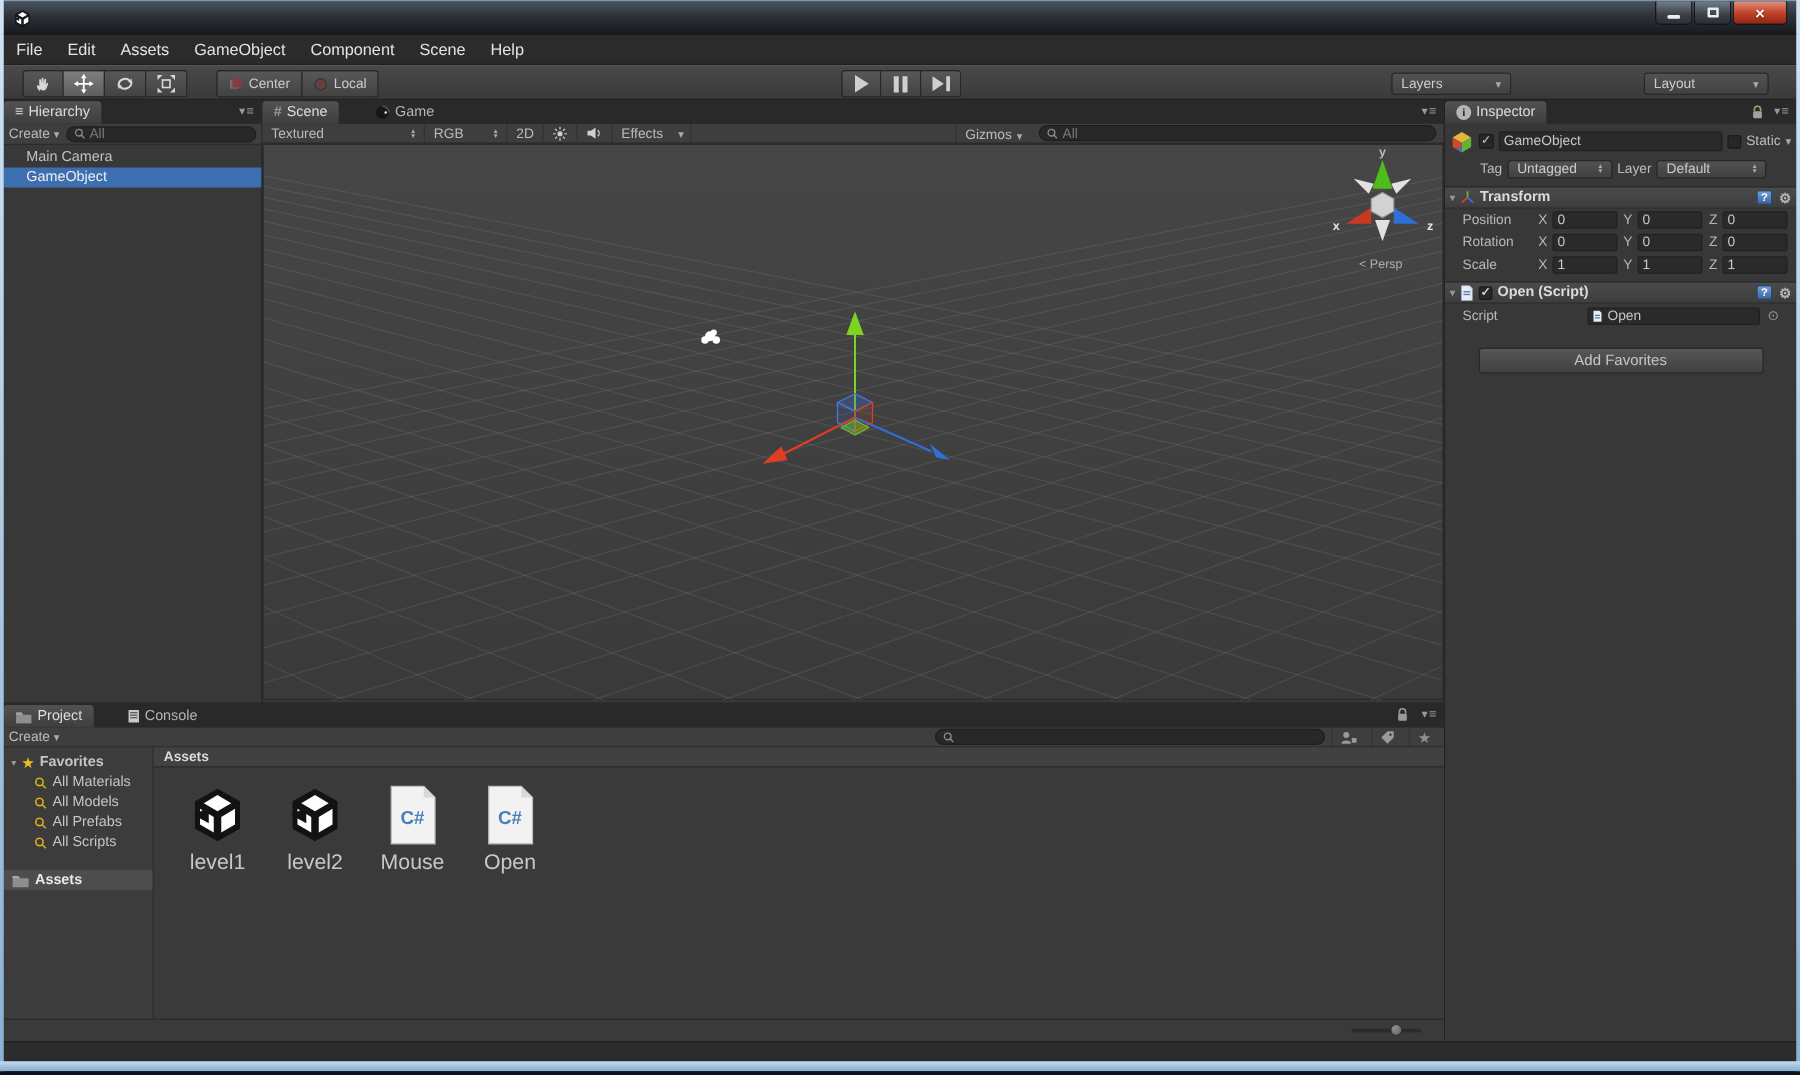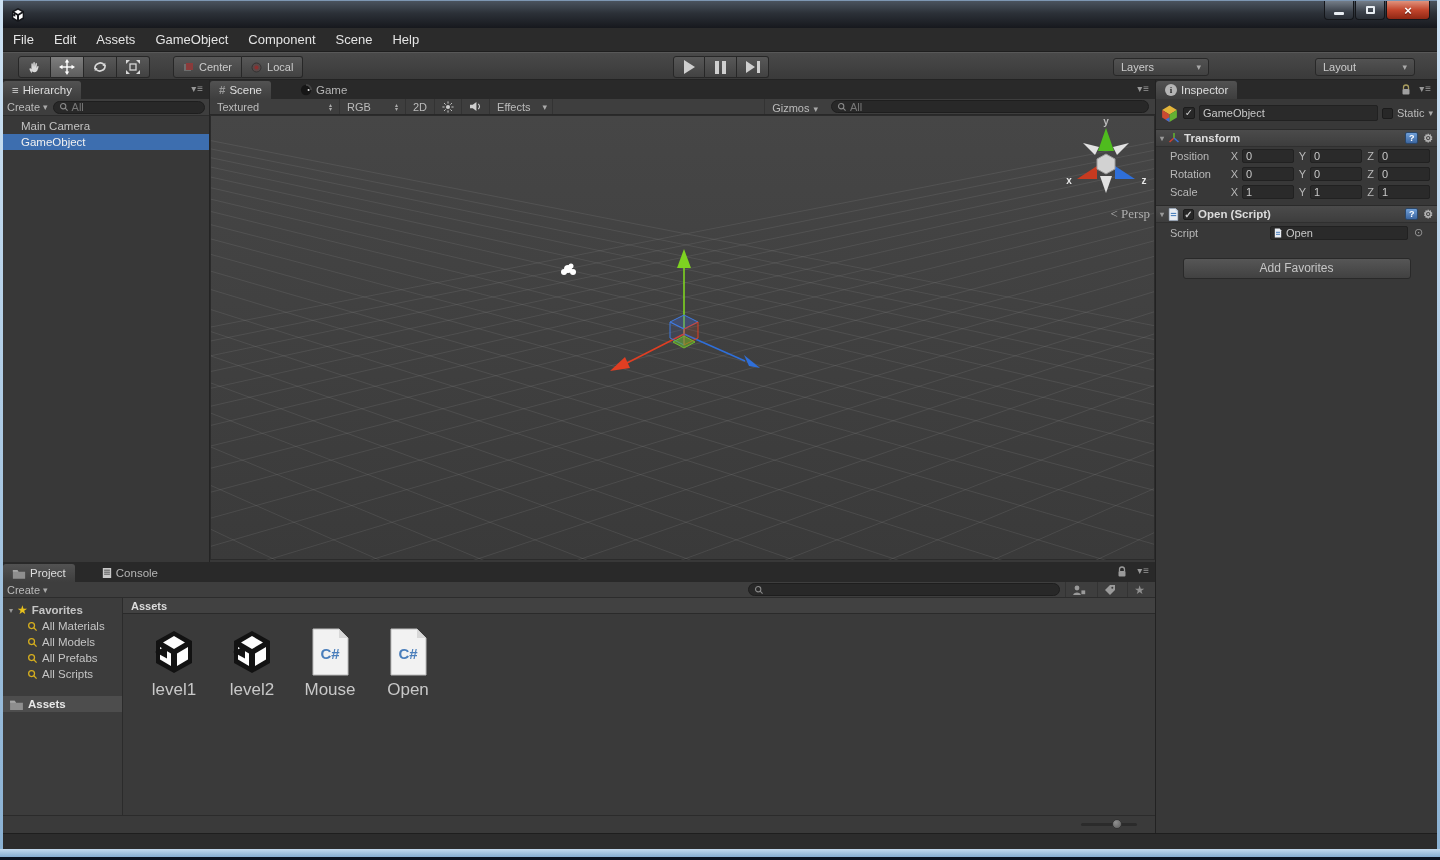--- a/index.html
+++ b/index.html
@@ -77,21 +77,21 @@
   .hierarchy { position:absolute; left:3px; top:80px; width:207px; height:482px; background:#383838;
     border-right:1px solid #242424; }
   .h-row { height:16px; line-height:16px; padding-left:18px; font-size:11.5px; color:#c2c2c2; margin-top:2px; }
   .h-row.selected { background:#3d6eaf; color:#f0f0f0; }
 
   
   .scene-panel { position:absolute; left:210px; top:80px; width:945px; height:482px; background:#383838; }
   .ctrlbar { height:16px; background:#3e3e3e; border-bottom:1px solid #282828; display:flex; align-items:center; font-size:11px; color:#bbb; }
   .seg { height:100%; display:flex; align-items:center; padding:0 7px; gap:6px; border-right:1px solid #333; }
   .viewport { position:absolute; left:0; top:35px; right:0; bottom:2px; background:linear-gradient(#464646,#3a3a3a); border:1px solid #2b2b2b; }
-  .persp-label { position:absolute; right:4px; top:90px; color:#aeaeae; font-size:13px;font-family:Liberation Serif, serif; }
+  .persp-label { position:absolute; right:32px; top:90px; color:#aeaeae; font-size:10px; }
 
   
   .inspector { position:absolute; left:1155px; right:3px; top:80px; height:753px; background:#383838; border-left:1px solid #222; }
   .irow { display:flex; align-items:center; gap:4px; padding:0 4px; }
   .comp-header { height:18px; background:linear-gradient(#4b4b4b,#3d3d3d); border-top:1px solid #2a2a2a;
     border-bottom:1px solid #2f2f2f; display:flex; align-items:center; gap:4px; padding:0 4px;
     font-size:11.5px; font-weight:bold; color:#dcdcdc; }
   .fold { font-size:8px; color:#999; }
   .t-row { display:flex; align-items:center; height:18px; padding-left:14px; font-size:11px; color:#b8b8b8; gap:4px; }
   .t-row .rlabel { width:56px; }
@@ -501,20 +501,38 @@
           <polygon points="5.2,14.7 9,17 9,12.5" fill="#3a6fd8"></polygon>
         </svg>
       </span>
       <span class="cb">✓</span>
       <input class="tin" style="flex: 1 1 0%; height: 16px;" value="GameObject">
       <span class="cb" style="width:11px;height:11px;"></span>
       <span class="minilabel">Static</span>
       <span class="caret">▾</span>
     </div>
 
+    <div class="irow" style="height:20px;padding-left:28px;">
+      <span class="minilabel">Tag</span>
+      <div class="dd" style="width:84px;height:15px;">
+        <span>Untagged</span>
+        <span class="ud">
+            <span>▴</span>
+            <span>▾</span>
+          </span>
+      </div>
+      <span class="minilabel">Layer</span>
+      <div class="dd" style="width:88px;height:15px;">
+        <span>Default</span>
+        <span class="ud">
+            <span>▴</span>
+            <span>▾</span>
+          </span>
+      </div>
+    </div>
 
     <div class="comp-header" style="margin-top:4px;">
       <span class="fold">▾</span>
       <span class="icon">
         <svg width="12" height="12" viewBox="0 0 12 12">
           <line x1="6" y1="6" x2="6" y2="1" stroke="#62b62f" stroke-width="1.5"></line>
           <line x1="6" y1="6" x2="1.5" y2="10" stroke="#d04232" stroke-width="1.5"></line>
           <line x1="6" y1="6" x2="10.5" y2="10" stroke="#3a6fd8" stroke-width="1.5"></line>
         </svg>
       </span>

